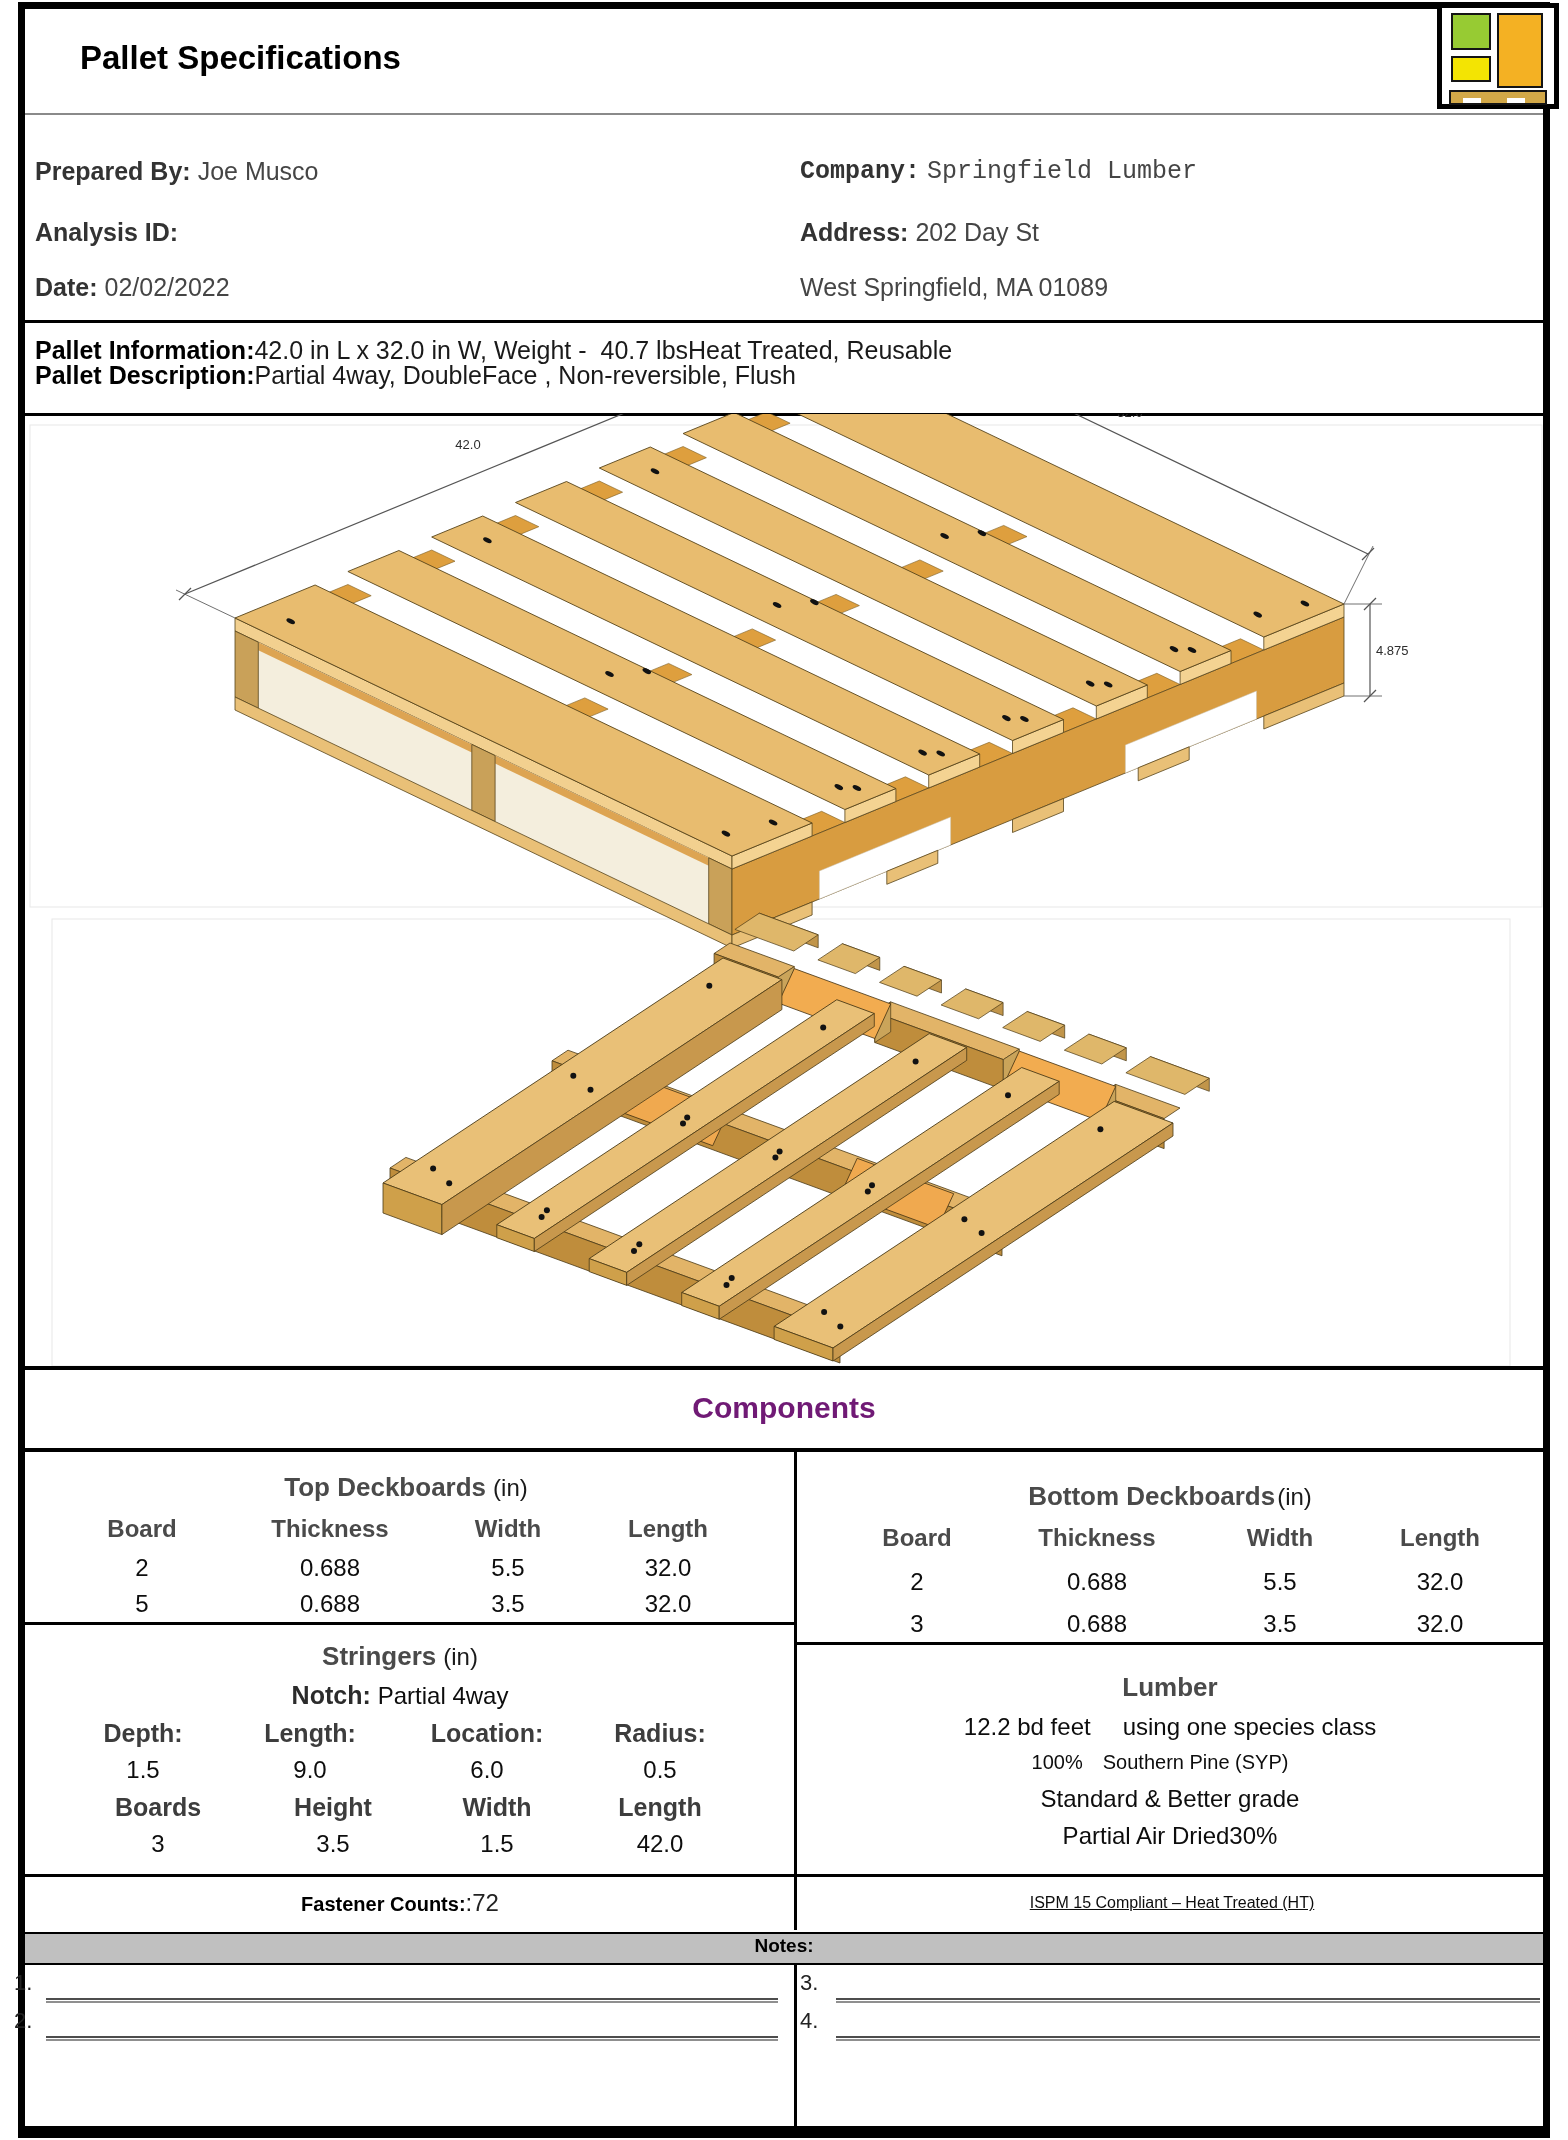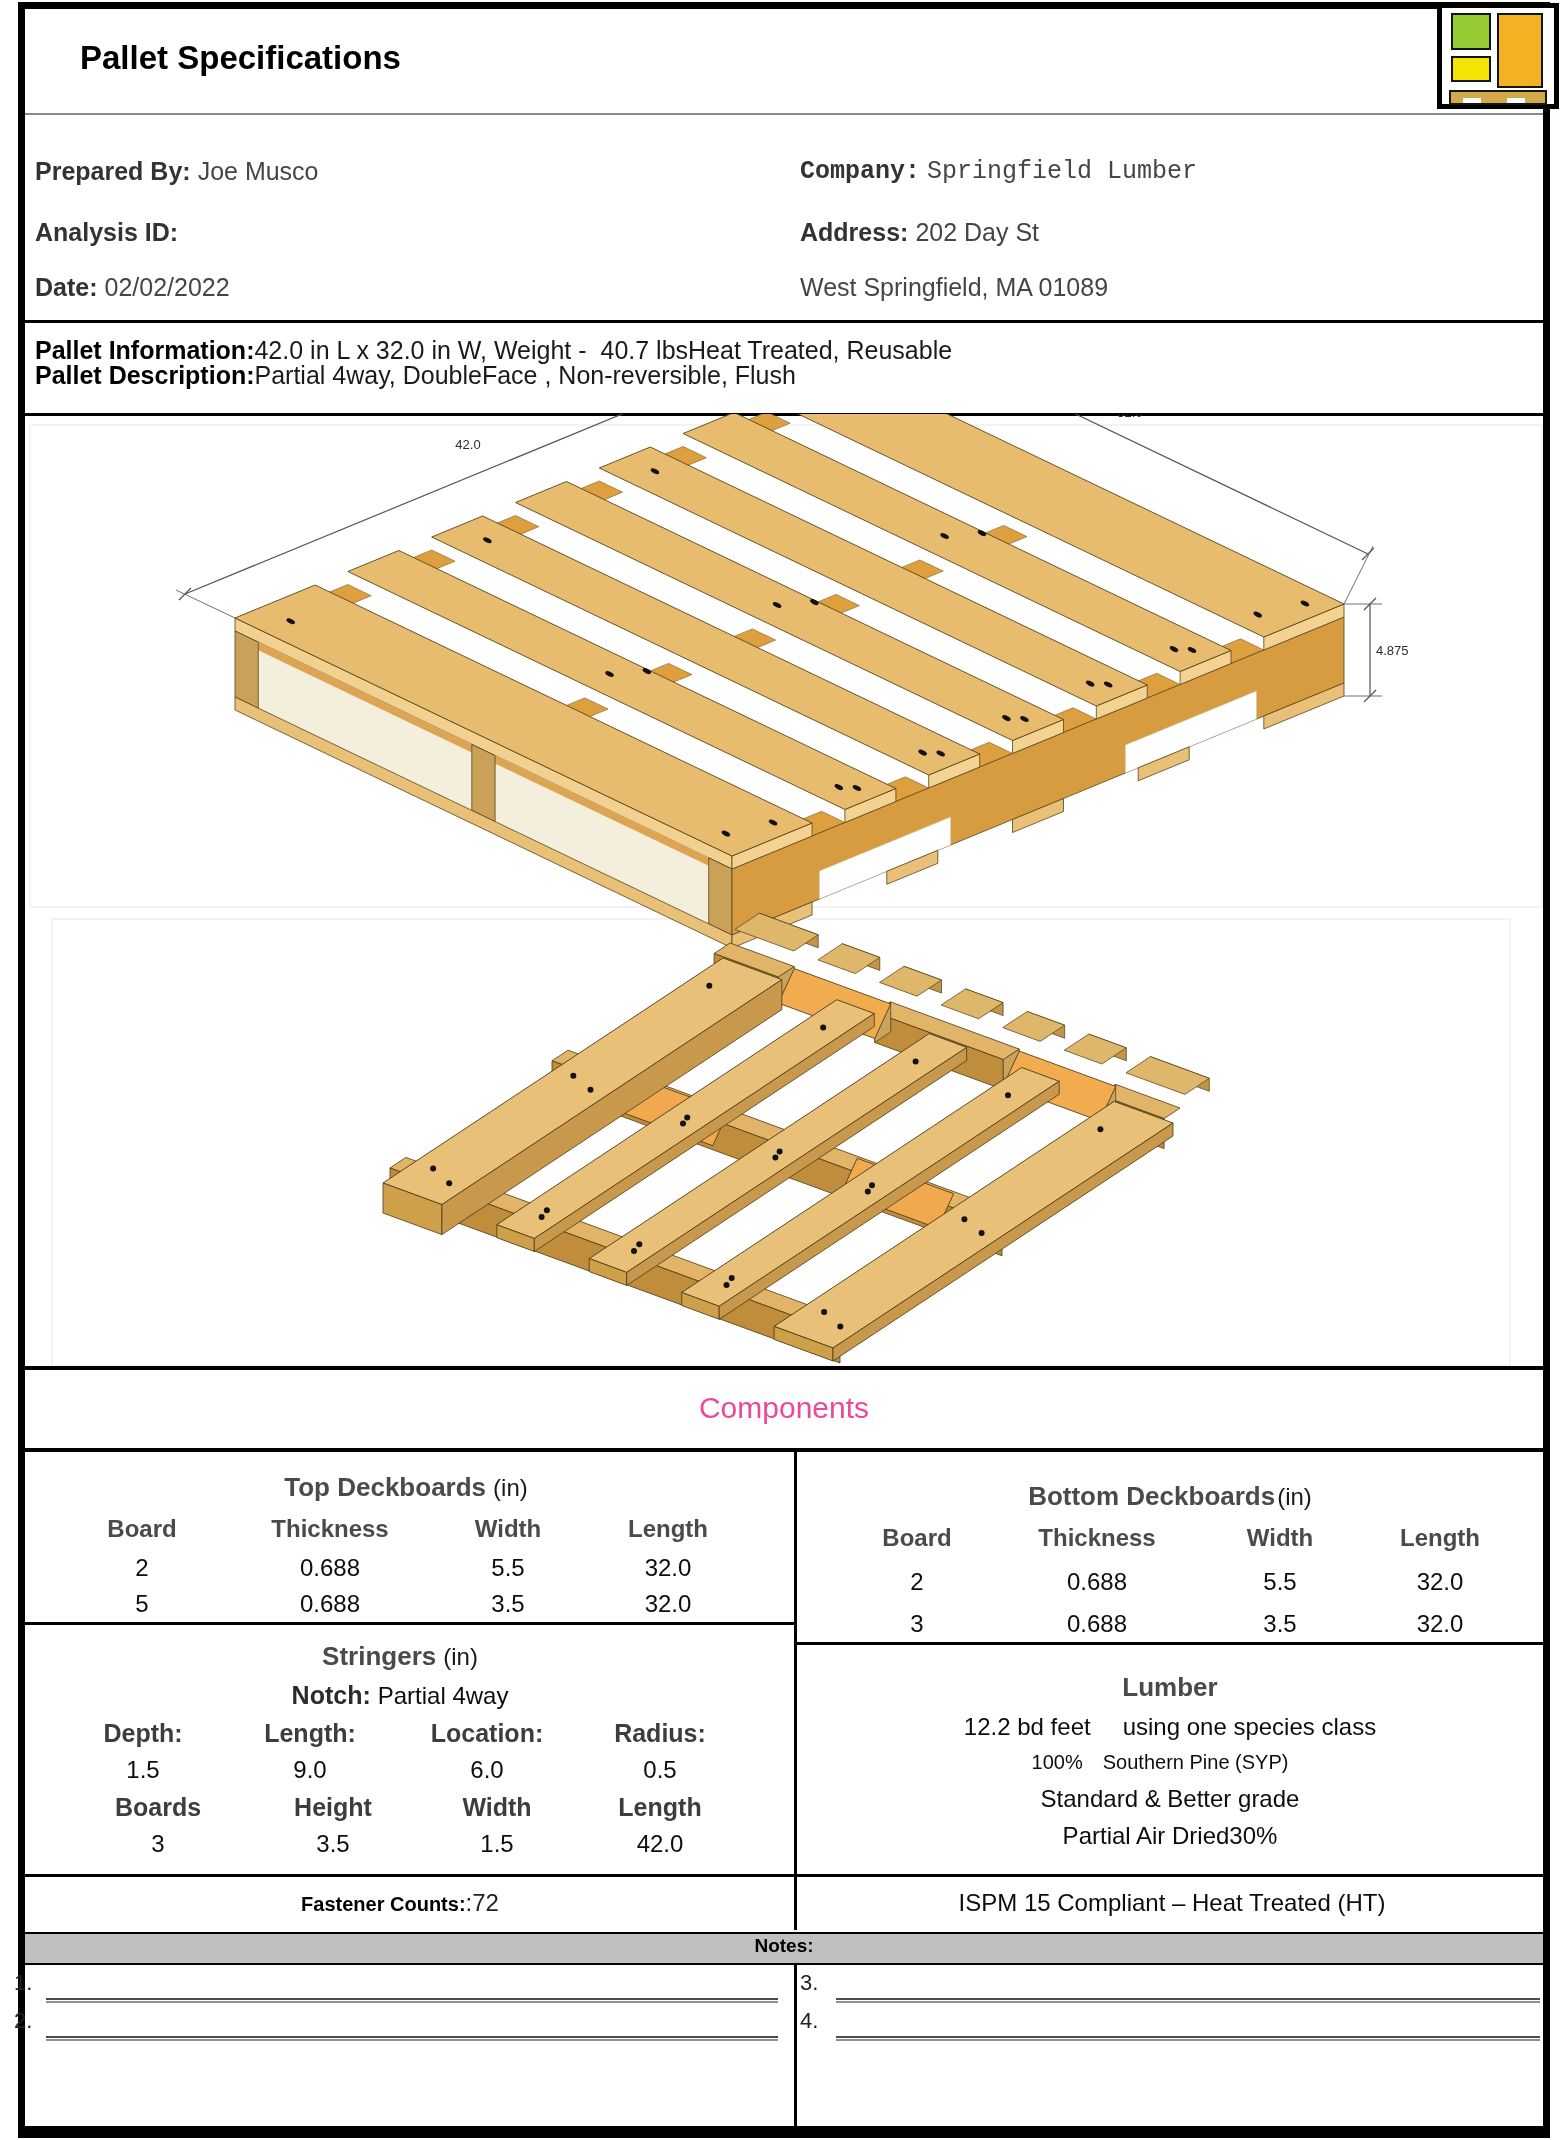--- a/index.html
+++ b/index.html
@@ -10,32 +10,32 @@
   .ct{position:absolute;transform:translate(-50%,-50%);white-space:nowrap;}
   .lt{position:absolute;transform:translateY(-50%);white-space:nowrap;}
   .doc-title{font-size:33px;font-weight:bold;color:#000;}
   .version{font-size:32px;font-weight:bold;color:#000;}
   .info-lbl{font-weight:bold;color:#333;margin-right:7px;}
   .info-val{color:#454545;margin-top:47px;}
   .info-row{font-size:25px;}
   .pi-row{font-size:25px;}
   .pi-lbl{font-weight:bold;color:#000;}
   .pi-val{color:#1a1a1a;white-space:pre-wrap;}
-  .comp-title{font-size:30px;font-weight:normal;color:#ec4899;}
+  .comp-title{font-size:30px;font-weight:bold;color:#701a75;}
   .tbl-title{font-size:26px;font-weight:bold;color:#4a4a4a;}
   .tbl-unit{font-size:24px;font-weight:normal;color:#1a1a1a;margin-left:7px;}
   .tbl-unit2{font-size:24px;font-weight:normal;color:#1a1a1a;margin-left:2px;}
   .tbl-h{font-size:24px;font-weight:bold;color:#4a4a4a;}
   .tbl-v{font-size:24px;color:#0d0d0d;}
   .str-lbl{font-size:25px;font-weight:bold;color:#3d3d3d;}
   .lumber-l1{font-size:24px;color:#0d0d0d;}
   .lumber-l2{font-size:20px;color:#0d0d0d;}
   .fast-lbl{font-size:20px;font-weight:bold;color:#000;}
   .fast-val{font-size:24px;color:#222;}
-  .ispm{font-size:24px;color:#0d0d0d;}
+  .ispm{font-size:16px;color:#0d0d0d;text-decoration:underline;}
   .notes-bar{position:absolute;left:25px;top:1932px;width:1518px;height:29px;background:#c0c0c0;
              border-top:2px solid #000;border-bottom:2px solid #000;}
   .notes-title{font-size:19px;font-weight:bold;color:#000;}
   .note-num{position:absolute;font-size:22px;color:#222;}
   .note-line{position:absolute;height:2px;background:#4d4d4d;box-shadow:0 3px 0 #8f8f8f;}
   .logo{position:absolute;left:1437px;top:3px;width:122px;height:106px;background:#fff;
         border:5px solid #000;box-sizing:border-box;}
   .logo .sq{position:absolute;box-sizing:border-box;border:2px solid #141414;}
   .dim{font-size:13px;fill:#2d2d2d;font-family:"Liberation Sans",sans-serif;}
   svg{display:block;}

